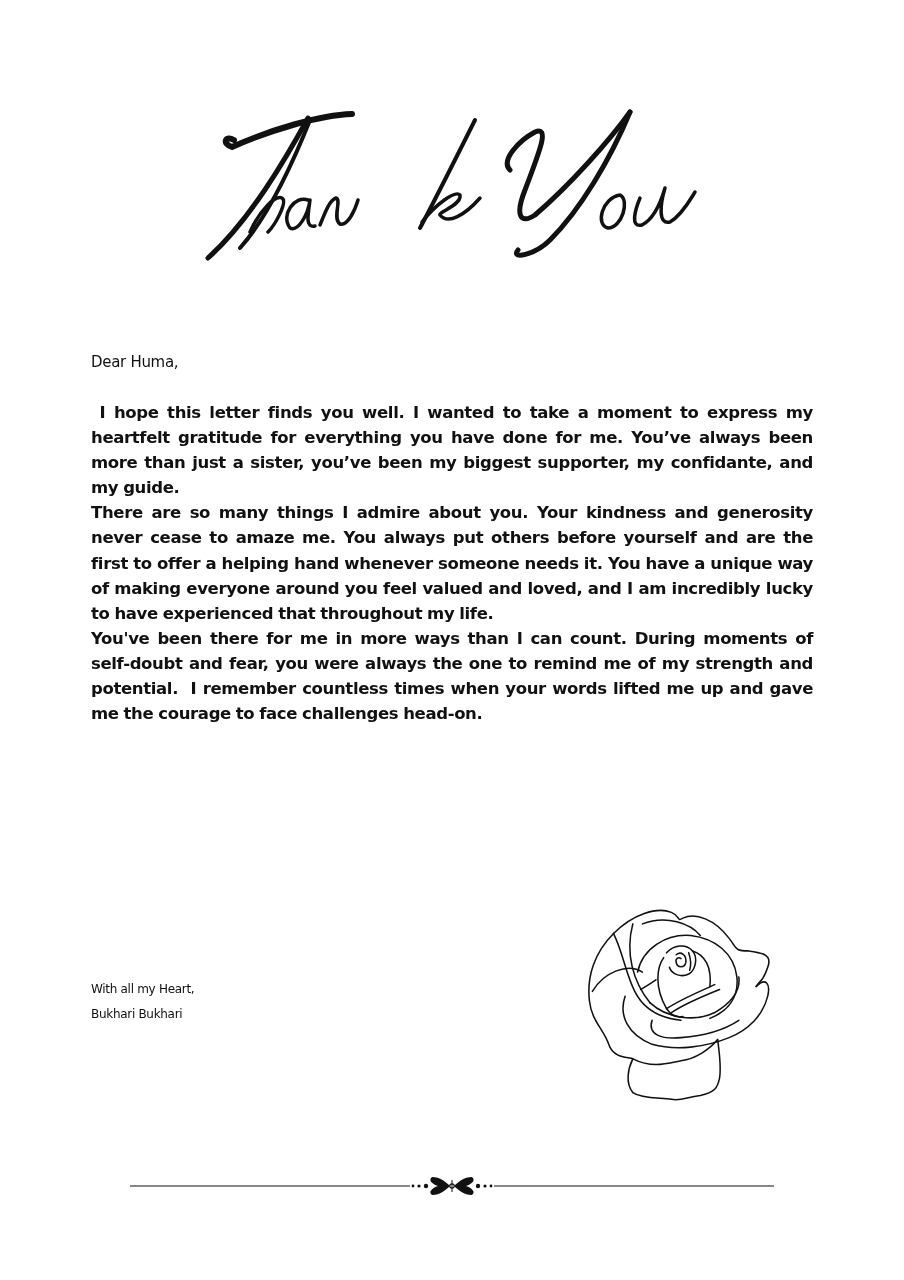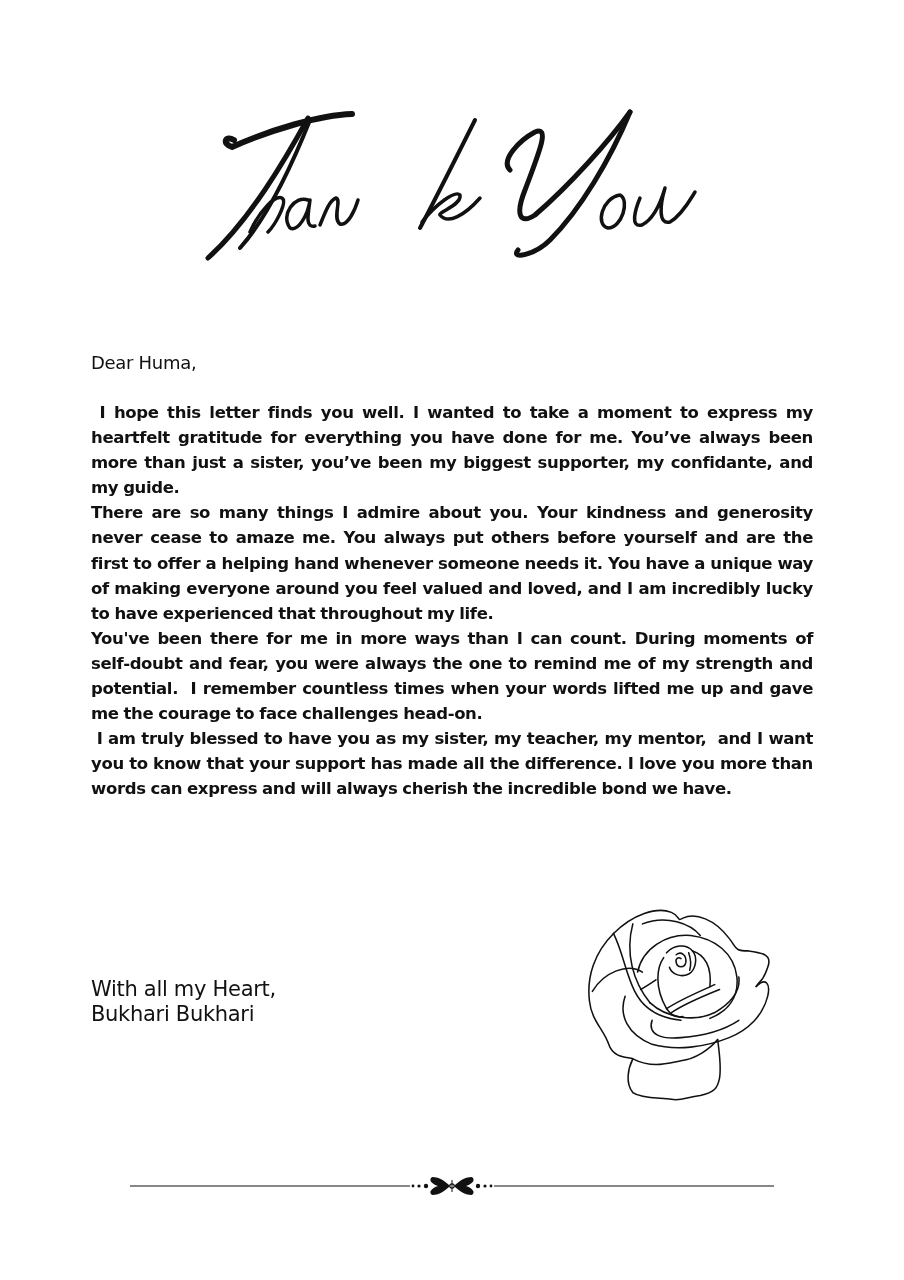--- a/index.html
+++ b/index.html
@@ -1,22 +1,22 @@
 <!DOCTYPE html>
 <html><head>
 <meta charset="utf-8">
 <style>
   html, body { margin: 0; padding: 0; background: #ffffff; }
   body { width: 904px; height: 1280px; position: relative; overflow: hidden; font-family: "DejaVu Sans", sans-serif; color: #111111; }
   .title-wrap { position: absolute; left: 190px; top: 100px; width: 530px; height: 180px; }
   .title-wrap svg { width: 530px; height: 180px; display: block; }
-  .salutation { position: absolute; left: 91px; top: 350px; font-size: 18px; line-height: 25px; letter-spacing: -0.3px; }
+  .salutation { position: absolute; left: 91px; top: 350px; font-size: 15px; line-height: 25px; letter-spacing: -0.3px; }
   .body-text { position: absolute; left: 91px; top: 400px; width: 722px; font-size: 16.5px; line-height: 25.1px; text-align: justify; letter-spacing: -0.35px; word-spacing: -0.5px; font-weight: bold; }
   .body-text p { margin: 0; text-align: justify; text-align-last: left; }
-  .closing { position: absolute; left: 91px; top: 977px; font-size: 21px; line-height: 25px; letter-spacing: -0.3px; }
+  .closing { position: absolute; left: 91px; top: 977px; font-size: 12px; line-height: 25px; letter-spacing: -0.3px; }
   .closing div { white-space: nowrap; }
   .rose { position: absolute; left: 575px; top: 895px; width: 212px; height: 212px; }
   .rose svg { width: 212px; height: 212px; display: block; }
   .divider { position: absolute; left: 130px; top: 1172px; width: 644px; height: 28px; }
   .divider svg { width: 644px; height: 28px; display: block; }
 </style>
 </head>
 <body>
 
 <div class="title-wrap">
@@ -44,21 +44,20 @@
     <path d="M450 98 C445 110 440 128 452 125 C462 120 470 105 475 88 C470 105 468 125 480 122 C492 115 500 100 505 92" stroke-width="3.5"></path>
   </svg>
 </div>
 
 <div class="salutation">Dear Huma,</div>
 
 <div class="body-text">
   <p>&nbsp;I hope this letter finds you well. I wanted to take a moment to express my heartfelt gratitude for everything you have done for me. You’ve always been more than just a sister, you’ve been my biggest supporter, my confidante, and my guide.</p>
   <p>There are so many things I admire about you. Your kindness and generosity never cease to amaze me. You always put others before yourself and are the first to offer a helping hand whenever someone needs it. You have a unique way of making everyone around you feel valued and loved, and I am incredibly lucky to have experienced that throughout my life.</p>
   <p>You've been there for me in more ways than I can count. During moments of self-doubt and fear, you were always the one to remind me of my strength and potential.&nbsp; I remember countless times when your words lifted me up and gave me the courage to face challenges head-on.</p>
-  <p>&nbsp;I am truly blessed to have you as my sister, my teacher, my mentor,&nbsp; and I want you to know that your support has made all the difference. I love you more than words can express and will always cherish the incredible bond we have.</p>
 </div>
 
 <div class="closing">
   <div>With all my Heart,</div>
   <div>Bukhari Bukhari</div>
 </div>
 
 <div class="rose">
   <svg viewBox="0 0 220 220" fill="none" stroke="#111" stroke-width="1.6" stroke-linecap="round" stroke-linejoin="round">
 

